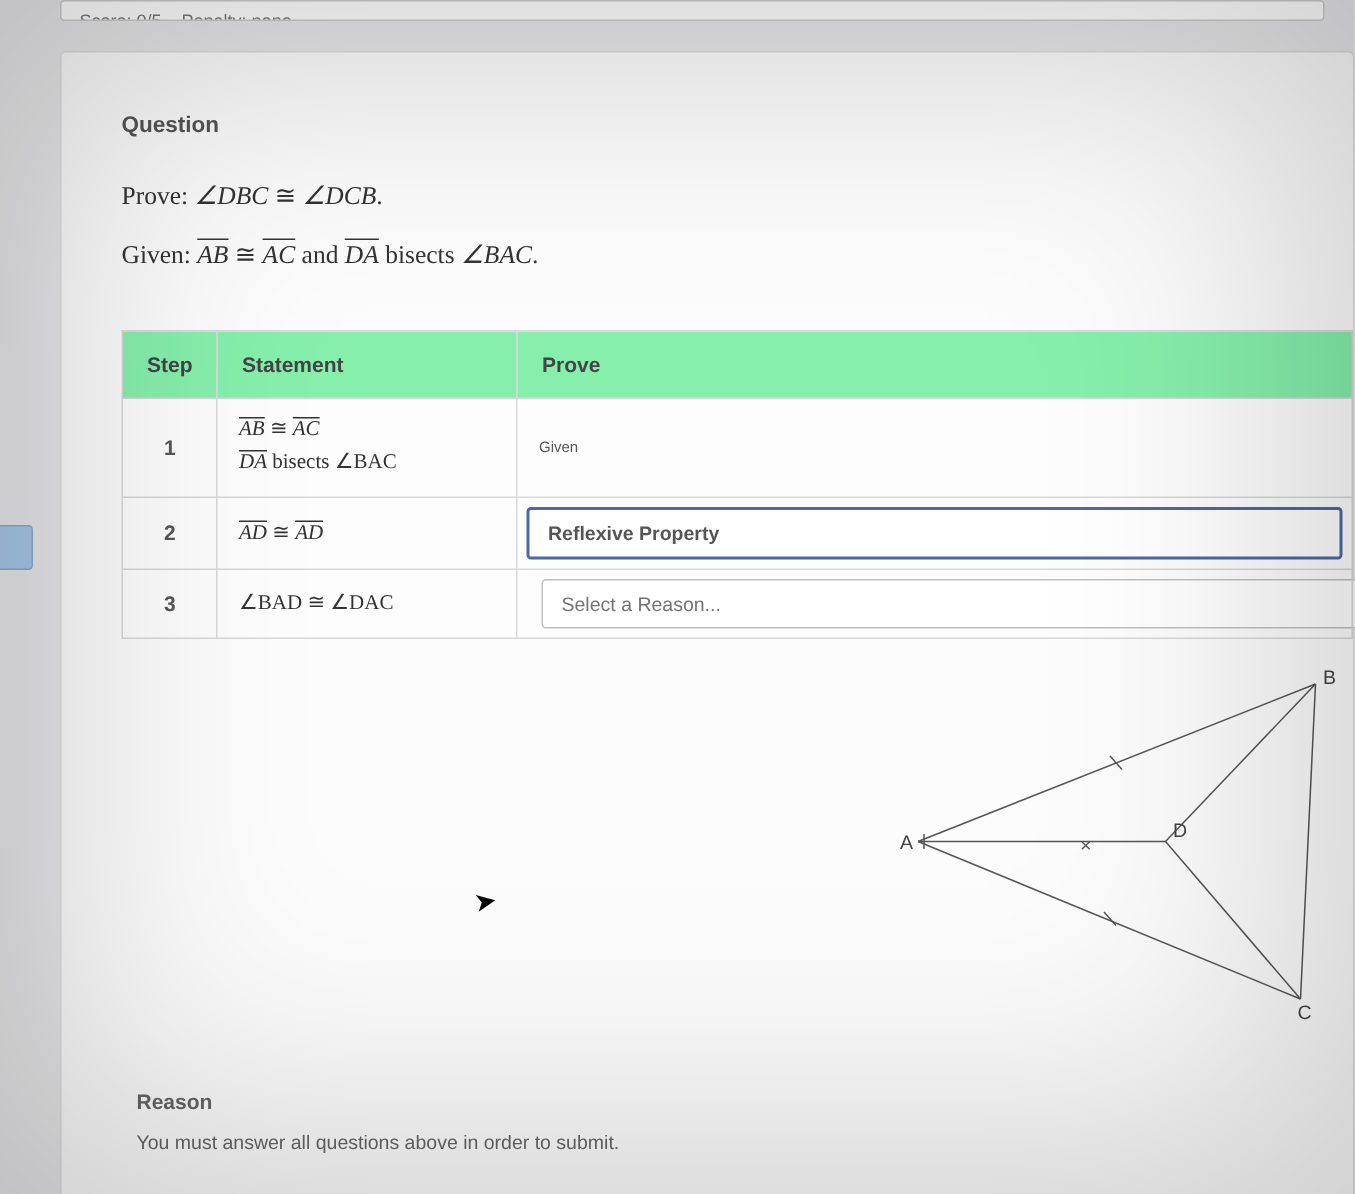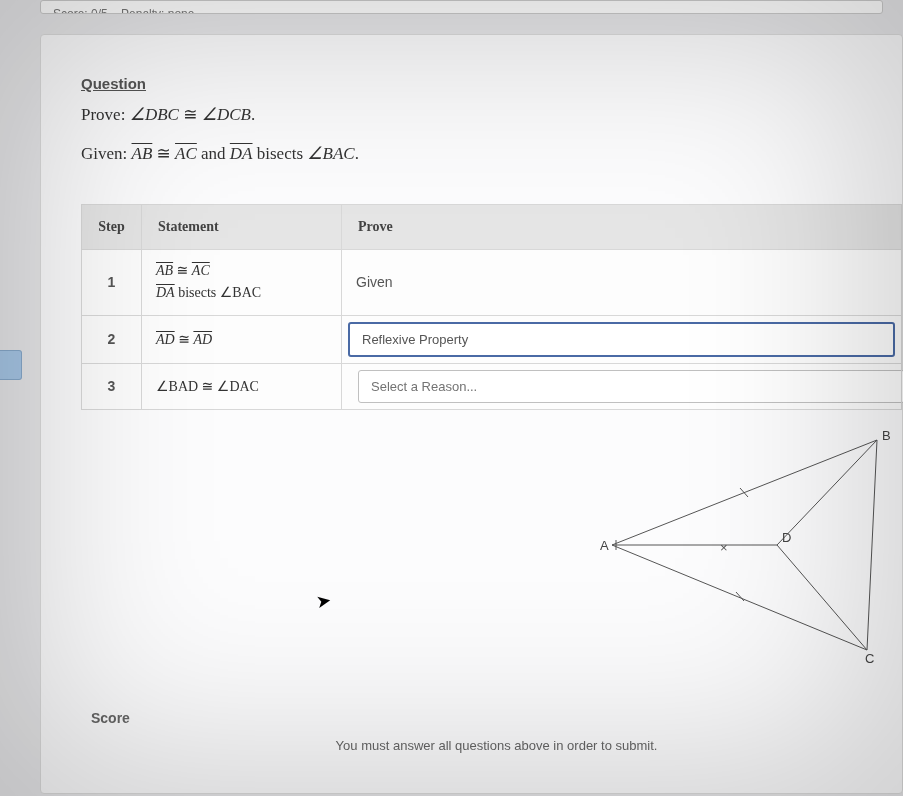--- a/index.html
+++ b/index.html
@@ -32,50 +32,49 @@
       border: 1px solid #ddd;
       border-radius: 4px;
       margin: 0 0 0 40px;
       padding: 40px 0 40px 40px;
     }
     .question-heading {
       font-family: Arial, sans-serif;
       font-weight: bold;
       font-size: 15px;
       color: #555;
-      margin-bottom: 12px;
-      text-decoration: underline;
+      margin-bottom: 28px;
     }
     .prompt {
       font-size: 17px;
       color: #333;
       margin-bottom: 18px;
     }
     .prompt .math {
       font-style: italic;
     }
     .overline {
       text-decoration: overline;
       font-style: italic;
     }
     .proof-table {
       border-collapse: collapse;
       width: 100%;
       margin-top: 40px;
       font-family: 'Times New Roman', serif;
     }
     .proof-table th {
-      font-family: Liberation Serif, serif;
+      font-family: Liberation Sans, sans-serif;
       font-weight: bold;
       font-size: 14px;
       color: #444;
       text-align: left;
       padding: 14px 16px;
       border: 1px solid #d8d8d8;
-      background: #e5e5e5;
+      background: #86efac;
     }
     .proof-table th:first-child,
     .proof-table td.step-col {
       width: 60px;
       text-align: center;
     }
     .proof-table th:nth-child(2),
     .proof-table td.stmt-col {
       width: 200px;
       text-align: left;
@@ -100,21 +99,21 @@
       font-size: 13px;
       color: #555;
     }
     .reason-box.placeholder {
       border: 1px solid #c0c0c0;
       color: #737373;
       margin-left: 10px;
     }
     .reason-plain {
       font-family: Arial, sans-serif;
-      font-size: 14px;
+      font-size: 10px;
       color: #555;
     }
     .figure-area {
       position: relative;
       height: 260px;
       margin-top: 10px;
     }
     .figure-svg {
       position: absolute;
       right: 0;
@@ -136,21 +135,20 @@
       font-family: Arial, sans-serif;
       font-weight: bold;
       font-size: 14px;
       color: #666;
       margin-bottom: 12px;
     }
     .answer-note {
       font-family: Arial, sans-serif;
       font-size: 13px;
       color: #666;
-      text-align: center;
     }
     .vignette {
       position: fixed;
       inset: 0;
       pointer-events: none;
       box-shadow: inset 0 0 180px 40px rgba(0,0,0,0.18);
     }
     .side-tab {
       position: absolute;
       left: 0;
@@ -207,21 +205,21 @@
           </td>
           <td>
             <span class="reason-plain">Given</span>
           </td>
         </tr>
         <tr>
           <td class="step-col">2</td>
           <td class="stmt-col">
             <span class="overline">AD</span><span> ≅ </span><span class="overline">AD</span>
           </td>
-          <td style="padding:6px;">
+          <td style="padding:6px;font-weight:bold;">
             <span class="reason-box">Reflexive Property</span>
           </td>
         </tr>
         <tr>
           <td class="step-col">3</td>
           <td class="stmt-col">
             <span class="math">∠BAD</span><span> ≅ </span><span class="math">∠DAC</span>
           </td>
           <td style="padding:6px;">
             <span class="reason-box placeholder">Select a Reason...</span>
@@ -247,20 +245,20 @@
         </g>
         <text x="8" y="130" font-size="13" fill="#444" font-family="Arial">A</text>
         <text x="290" y="20" font-size="13" fill="#444" font-family="Arial">B</text>
         <text x="273" y="243" font-size="13" fill="#444" font-family="Arial">C</text>
         <text x="190" y="122" font-size="13" fill="#444" font-family="Arial">D</text>
         <text x="128" y="132" font-size="13" fill="#555" font-family="Arial">×</text>
       </svg>
     </div>
 
     <div class="answer-section">
-      <div class="answer-heading">Score</div>
+      <div class="answer-heading">Reason</div>
       <div class="answer-note">You must answer all questions above in order to submit.</div>
     </div>
   </div>
 </div>
 
 <div class="cursor">➤</div>
 <div class="vignette"></div>
 
 </body></html>

